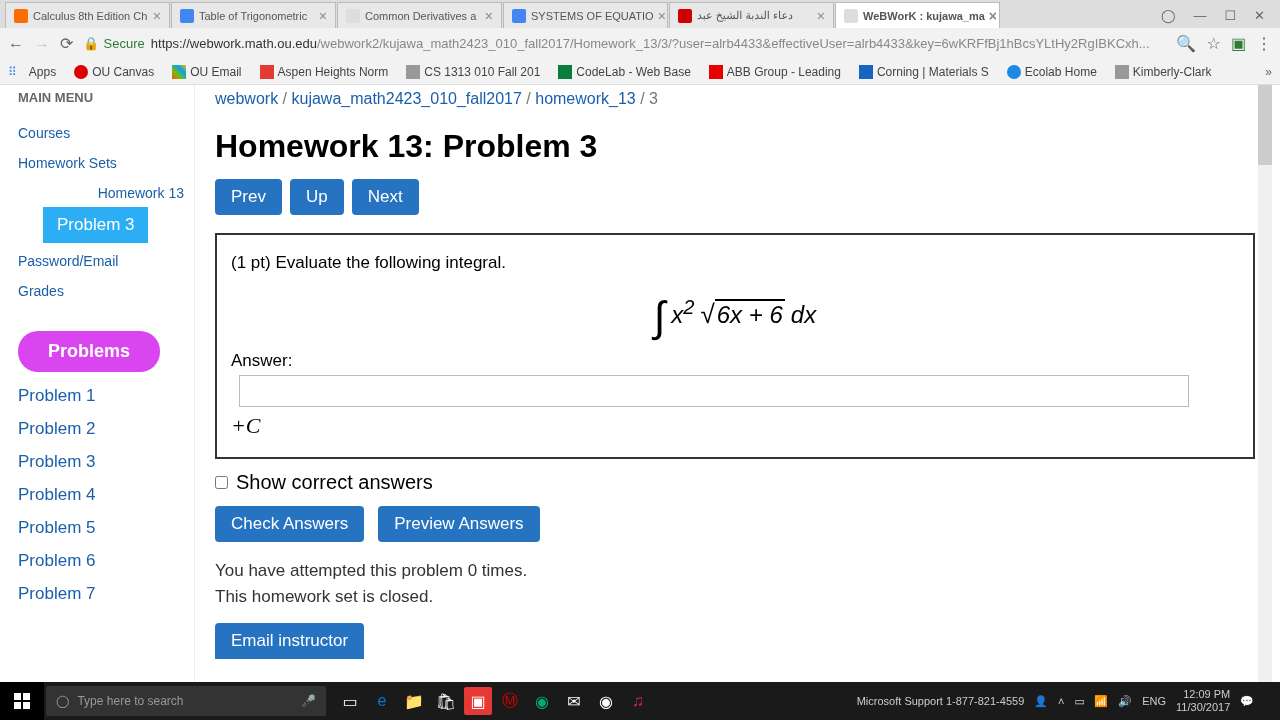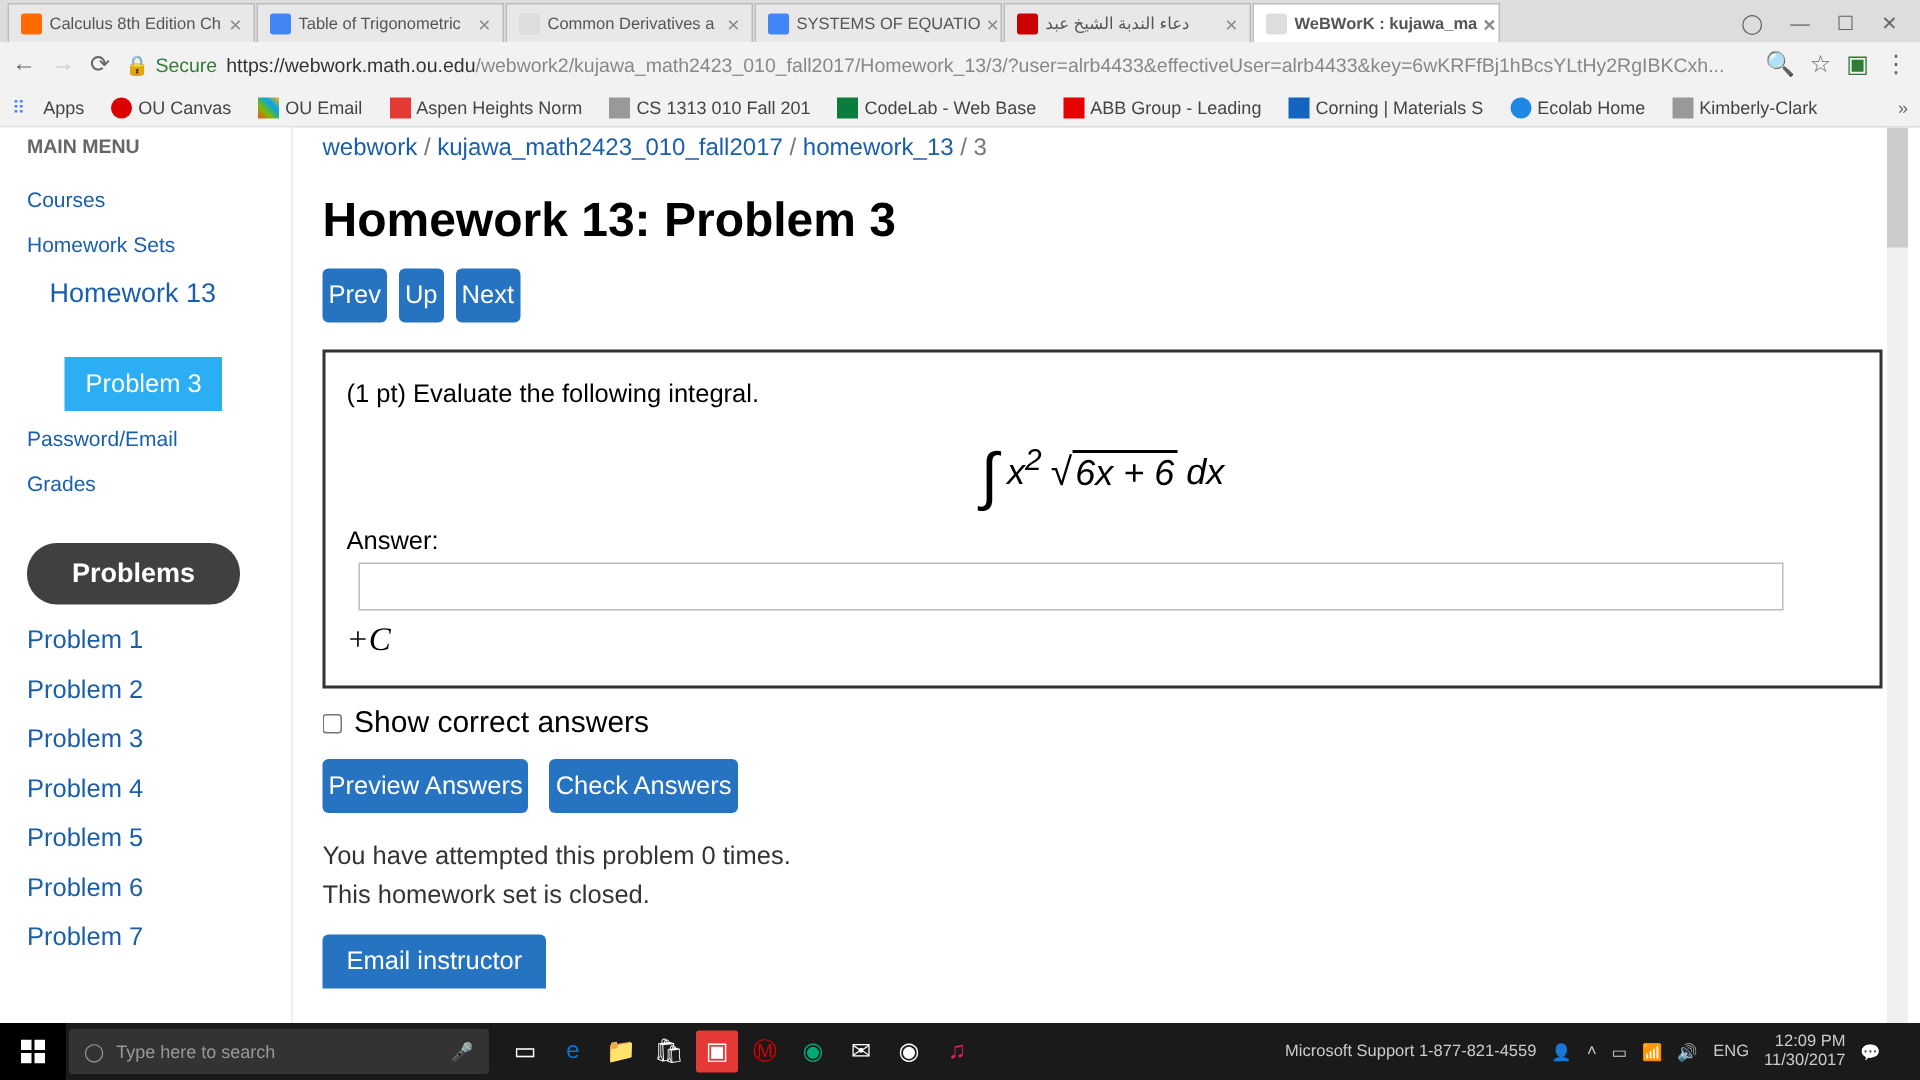--- a/index.html
+++ b/index.html
@@ -25,31 +25,31 @@
 .bookmark-bar { height: 27px; display: flex; align-items: center; padding: 0 8px; gap: 6px; font-size: 12px; color: #444; }
 .bm { display: flex; align-items: center; gap: 4px; padding: 3px 6px; cursor: pointer; }
 .bm .ic { width: 14px; height: 14px; }
 
 
 .page { display: flex; height: 597px; }
 .sidebar { width: 195px; padding: 5px 10px 10px 18px; background: #fff; border-right: 1px solid #eee; }
 .main-menu-hdr { font-size: 13px; font-weight: bold; color: #666; margin-bottom: 20px; }
 .side-link { color: #1a5faa; font-size: 14px; margin-bottom: 14px; display: block; cursor: pointer; }
 .side-sub { margin-left: 15px; }
-.side-sub .side-link { font-size: 18px; margin-bottom: 28px; }
+.side-sub .side-link { font-size: 14px; margin-bottom: 2px; text-align: right; }
 .problem-active { background: #2caef5; color: #fff; padding: 8px 14px; display: inline-block; font-size: 17px; margin: 4px 0 10px 10px; }
-.problems-btn { background: #404040; color: #fff; font-size: 18px; font-weight: bold; padding: 10px 30px; border-radius: 20px; display: inline-block; margin: 18px 0 14px 0; }
+.problems-btn { background: #d946ef; color: #fff; font-size: 18px; font-weight: bold; padding: 10px 30px; border-radius: 20px; display: inline-block; margin: 18px 0 14px 0; }
 .prob-list .side-link { font-size: 17px; margin-bottom: 13px; }
 
 .main { flex: 1; padding: 5px 25px 10px 20px; overflow: hidden; position: relative; }
 .breadcrumb { font-size: 16px; color: #777; margin-bottom: 20px; }
 .breadcrumb a { color: #1a5faa; text-decoration: none; }
 .h1 { font-size: 32px; font-weight: bold; margin-bottom: 14px; }
 .nav-btns { display: flex; gap: 8px; margin-bottom: 18px; }
-.btn { background: #2573c1; color: #fff; border: none; padding: 8px 4px; font-size: 17px; border-radius: 4px; cursor: pointer; }
+.btn { background: #2573c1; color: #fff; border: none; padding: 8px 16px; font-size: 17px; border-radius: 4px; cursor: pointer; }
 .problem-box { border: 2px solid #333; padding: 18px 14px; margin-bottom: 12px; }
 .prompt { font-size: 17px; margin-bottom: 20px; }
 .integral { text-align: center; font-family: Georgia, serif; font-size: 24px; font-style: italic; margin: 10px 0 10px 0; }
 .integral .big { font-size: 42px; vertical-align: middle; }
 .sqrt { position: relative; }
 .sqrt::before { content: "√"; font-size: 26px; }
 .sqrt .rad { border-top: 2px solid #000; padding: 0 2px; }
 .ans-label { font-size: 17px; margin-bottom: 4px; }
 .ans-input { width: 950px; height: 32px; border: 1px solid #bbb; margin-left: 8px; font-size: 15px; padding: 0 6px; }
 .plusC { font-family: Georgia, serif; font-style: italic; font-size: 22px; margin-top: 6px; }
@@ -219,22 +219,22 @@
       </div>
       <div class="ans-label">Answer:</div>
       <input class="ans-input" value="" style="">
       <div class="plusC">+C</div>
     </div>
     <div class="show-row">
       <input type="checkbox" style="">
       <span>Show correct answers</span>
     </div>
     <div class="btn-row">
+      <button class="btn">Check Answers</button>
       <button class="btn">Preview Answers</button>
-      <button class="btn">Check Answers</button>
     </div>
     <div class="attempt-txt">
       <div>You have attempted this problem 0 times.</div>
       <div>This homework set is closed.</div>
     </div>
     <div class="email-btn">Email instructor</div>
     <div class="scrollbar"></div>
   </div>
 </div>
 

